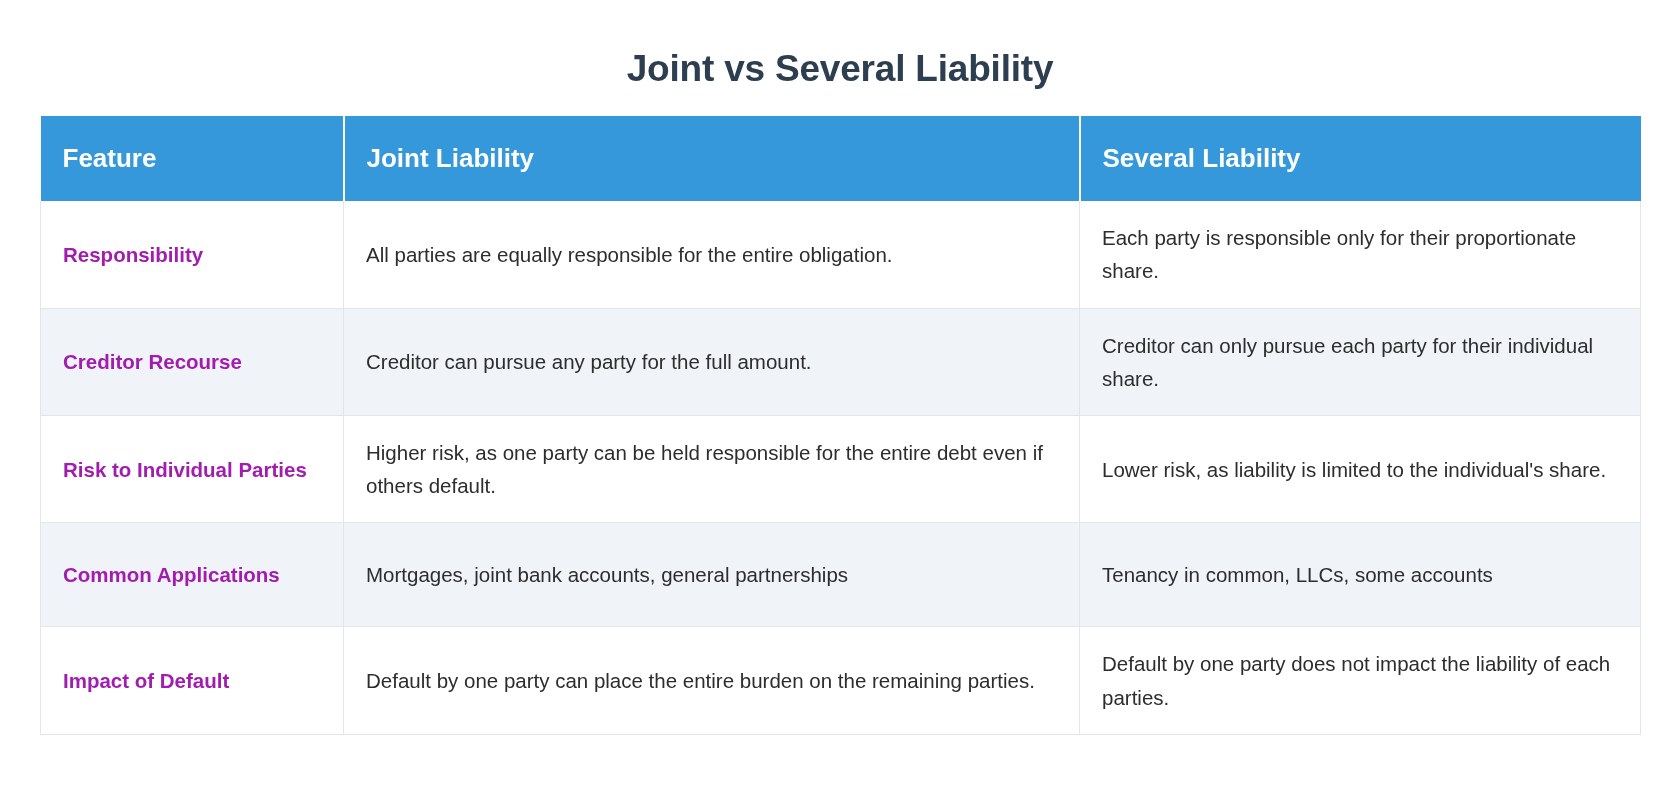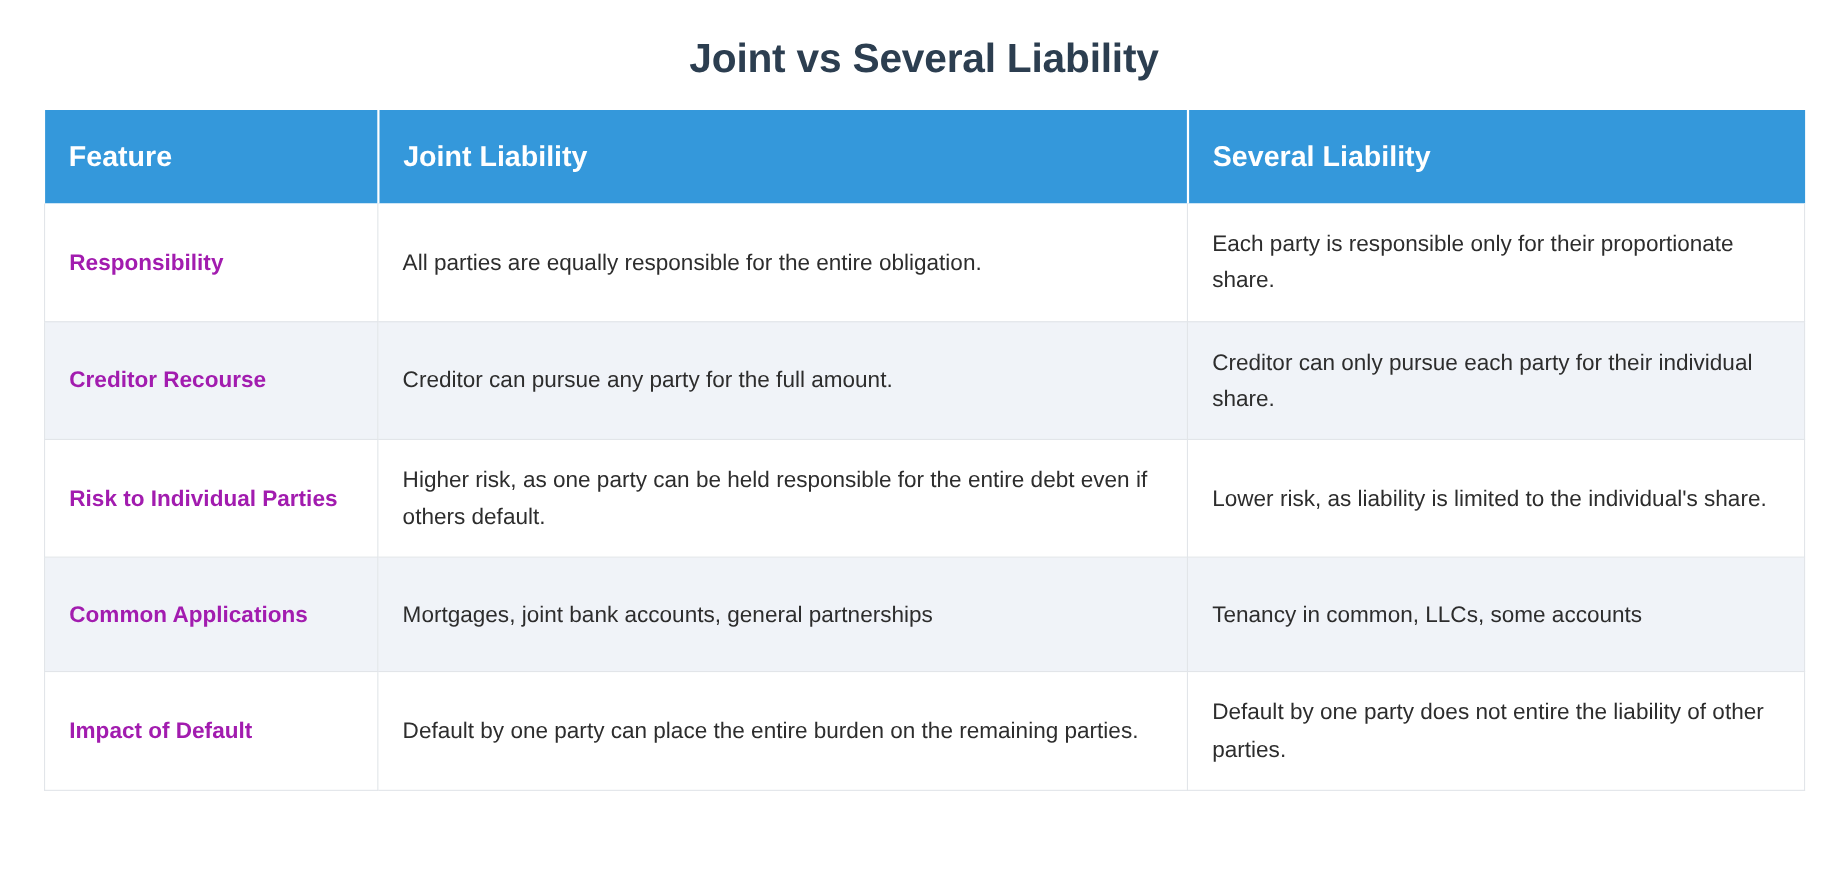--- a/index.html
+++ b/index.html
@@ -11,21 +11,21 @@
     height: 808px;
     background: #ffffff;
     font-family: "Liberation Sans", sans-serif;
     overflow: hidden;
   }
   .page {
     width: 1680px;
     height: 663px;
     position: relative;
     box-sizing: border-box;
-    padding: 0 40px;
+    padding: 16px 40px;
   }
   .page-title {
     text-align: center;
     font-size: 37px;
     font-weight: bold;
     color: #2c3e50;
     letter-spacing: -0.2px;
     margin: 0;
     padding-top: 30px;
     padding-bottom: 0;
@@ -123,19 +123,19 @@
           <td class="cell-height">Lower risk, as liability is limited to the individual's share.</td>
         </tr>
         <tr>
           <td class="cell-height">Common Applications</td>
           <td class="cell-height">Mortgages, joint bank accounts, general partnerships</td>
           <td class="cell-height">Tenancy in common, LLCs, some accounts</td>
         </tr>
         <tr>
           <td class="cell-height">Impact of Default</td>
           <td class="cell-height">Default by one party can place the entire burden on the remaining parties.</td>
-          <td class="cell-height">Default by one party does not entire the liability of other parties.</td>
+          <td class="cell-height">Default by one party does not impact the liability of each parties.</td>
         </tr>
       </tbody>
     </table>
   </div>
 
 </div>
 
 </body></html>

